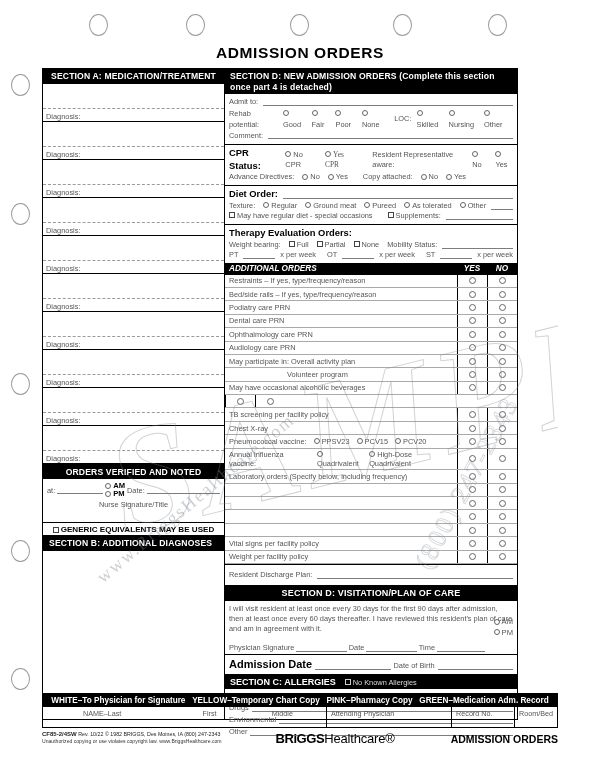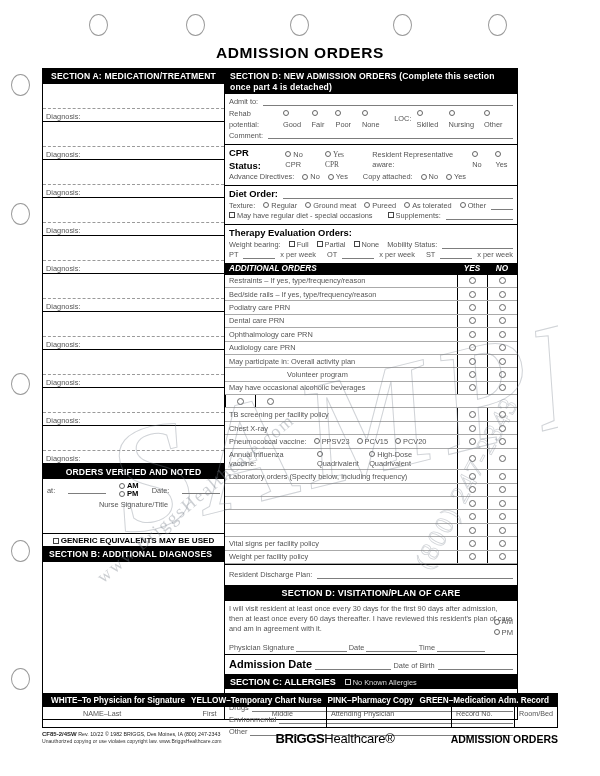--- a/index.html
+++ b/index.html
@@ -110,21 +110,21 @@
   .medblock .space { height:24px; }
   .medblock .dx {
     border-top:1px dashed #9a9a9a;
     height:13px;
     padding-left:3px;
     display:flex; align-items:flex-end;
   }
   .ovn-row {
     display:flex; align-items:center;
     font-size:7.4px; color:#555;
-    padding:1px 4px; gap:13px;
+    padding:1px 4px; gap:2px;
   }
   .ampm { display:flex; flex-direction:column; font-size:7.6px; font-weight:bold; color:#000; line-height:1.05; }
 
   #genericbar {
     border-top:1.4px solid #000;
     text-align:center;
     font-size:8.1px; font-weight:bold;
     padding:2px 0 1px 0;
   }
 
@@ -709,21 +709,21 @@
 </div>
 
 <div id="watermark">
   <div class="wm-sample">SAMPLE</div>
   <div class="wm-url">www.BriggsHealthcare.com</div>
   <div class="wm-phone">(800) 247-2343</div>
 </div>
 
 <div id="copybar">
   <span>WHITE–To Physician for Signature</span>
-  <span>YELLOW–Temporary Chart Nurse</span>
+  <span>YELLOW–Temporary Chart Copy</span>
   <span>PINK–Pharmacy Copy</span>
   <span>GREEN–Medication Adm. Record</span>
 </div>
 
 <div id="namerow">
   <div class="cell" style="width:130px;">NAME–Last</div>
   <div class="cell" style="width:75px;">First</div>
   <div class="cell" style="width:63px;">Middle</div>
   <div class="cell div" style="width:136px;">Attending Physician</div>
   <div class="cell div" style="width:68px;">Record No.</div>

